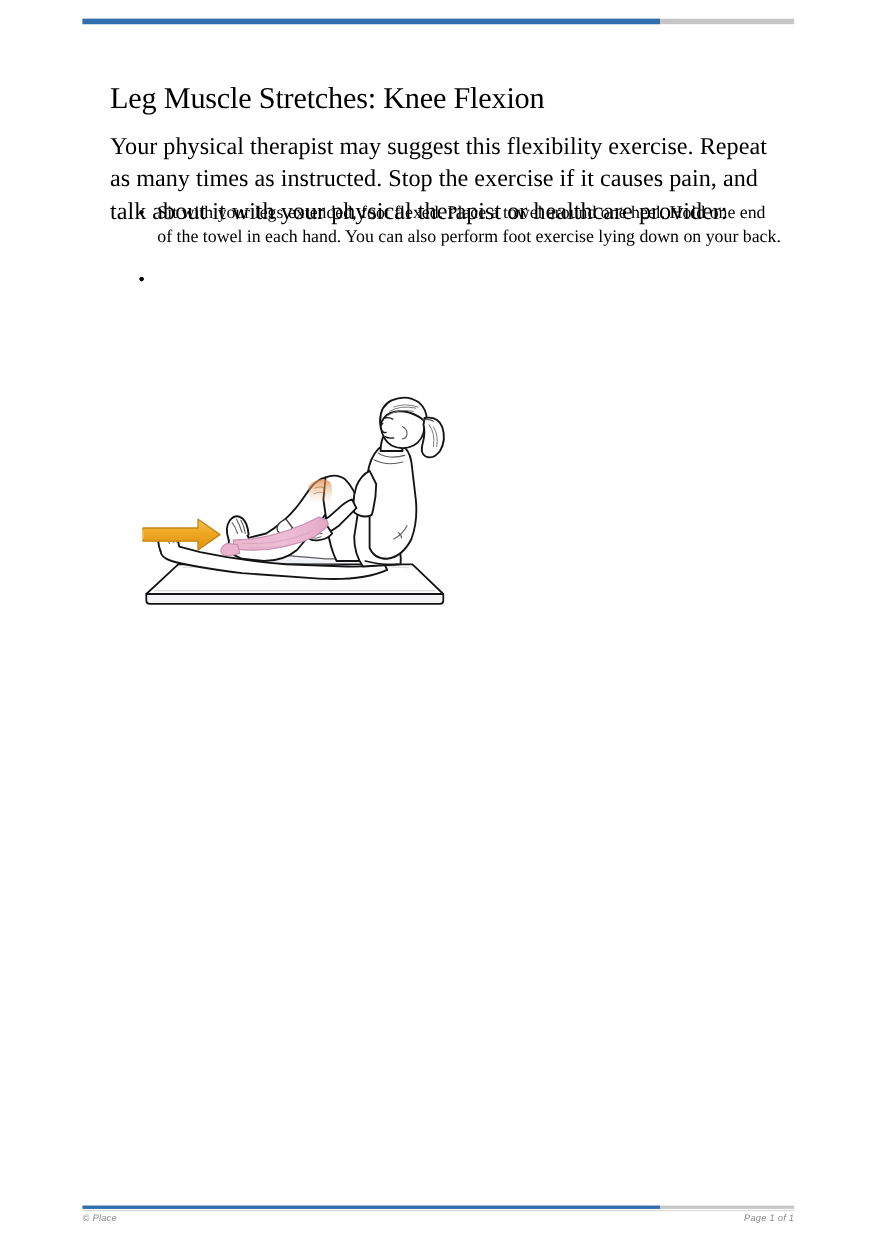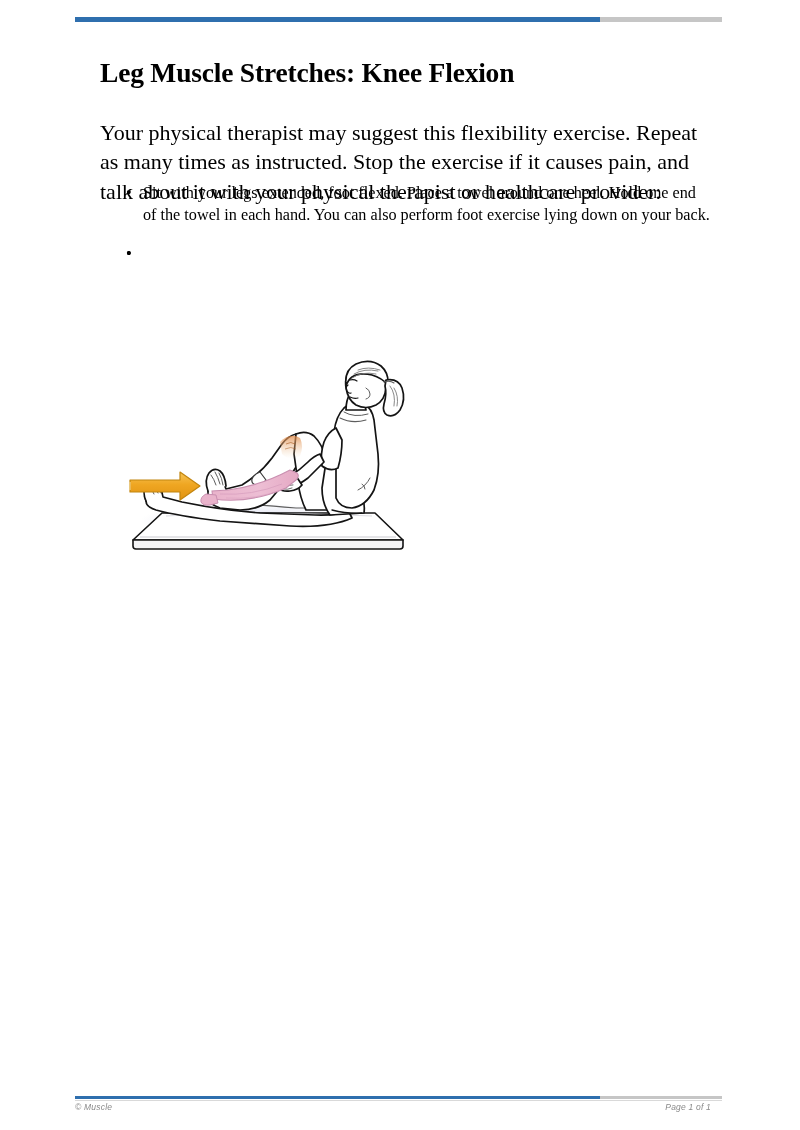--- a/index.html
+++ b/index.html
@@ -38,24 +38,24 @@
   .page {
     position: absolute;
     left: 0;
     top: 0;
     width: 800px;
   }
 
   .doc-title {
     position: absolute;
     left: 100px;
-    top: 40px;
+    top: 56px;
     width: 620px;
     font-size: 27.5px;
-    font-weight: bold;
+    font-weight: normal;
     letter-spacing: -0.2px;
     line-height: 1.12;
     font-family: "Liberation Serif", "DejaVu Serif", serif;
   }
 
   .intro {
     position: absolute;
     left: 100px;
     top: 96px;
     width: 600px;
@@ -127,21 +127,21 @@
     left: 75px;
     top: 1102px;
     font-family: "Liberation Sans", "DejaVu Sans", sans-serif;
     font-style: italic;
     font-size: 8.5px;
     color: #8a8a8a;
     letter-spacing: 0.2px;
   }
   .footer-right {
     position: absolute;
-    right: 89px;
+    right: 78px;
     top: 1102px;
     font-family: "Liberation Sans", "DejaVu Sans", sans-serif;
     font-style: italic;
     font-size: 8.5px;
     color: #8a8a8a;
     letter-spacing: 0.2px;
   }
 </style>
 </head>
 <body>
@@ -358,14 +358,14 @@
       </g>
     </svg>
   </div>
 
 </div>
 
 <div class="footer-rule">
   <div class="fill"></div>
 </div>
 <div class="footer-hairline"></div>
-<div class="footer-left">© Muscle</div>
+<div class="footer-left">© Place</div>
 <div class="footer-right">Page 1 of 1</div>
 
 </body></html>

